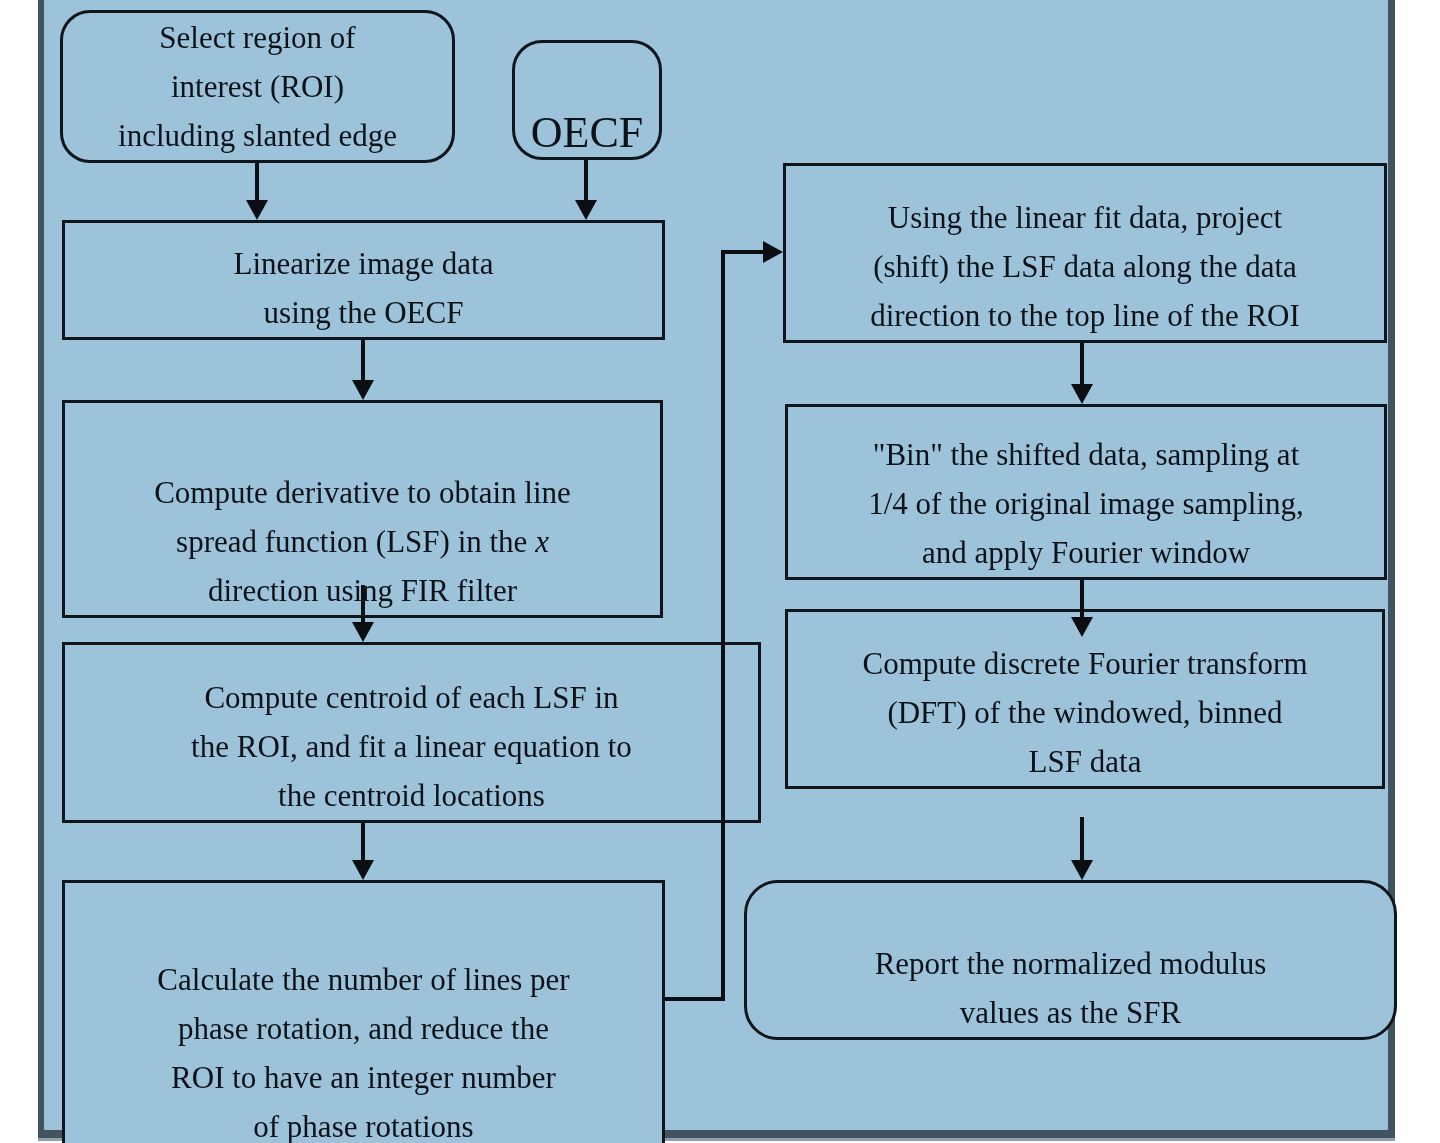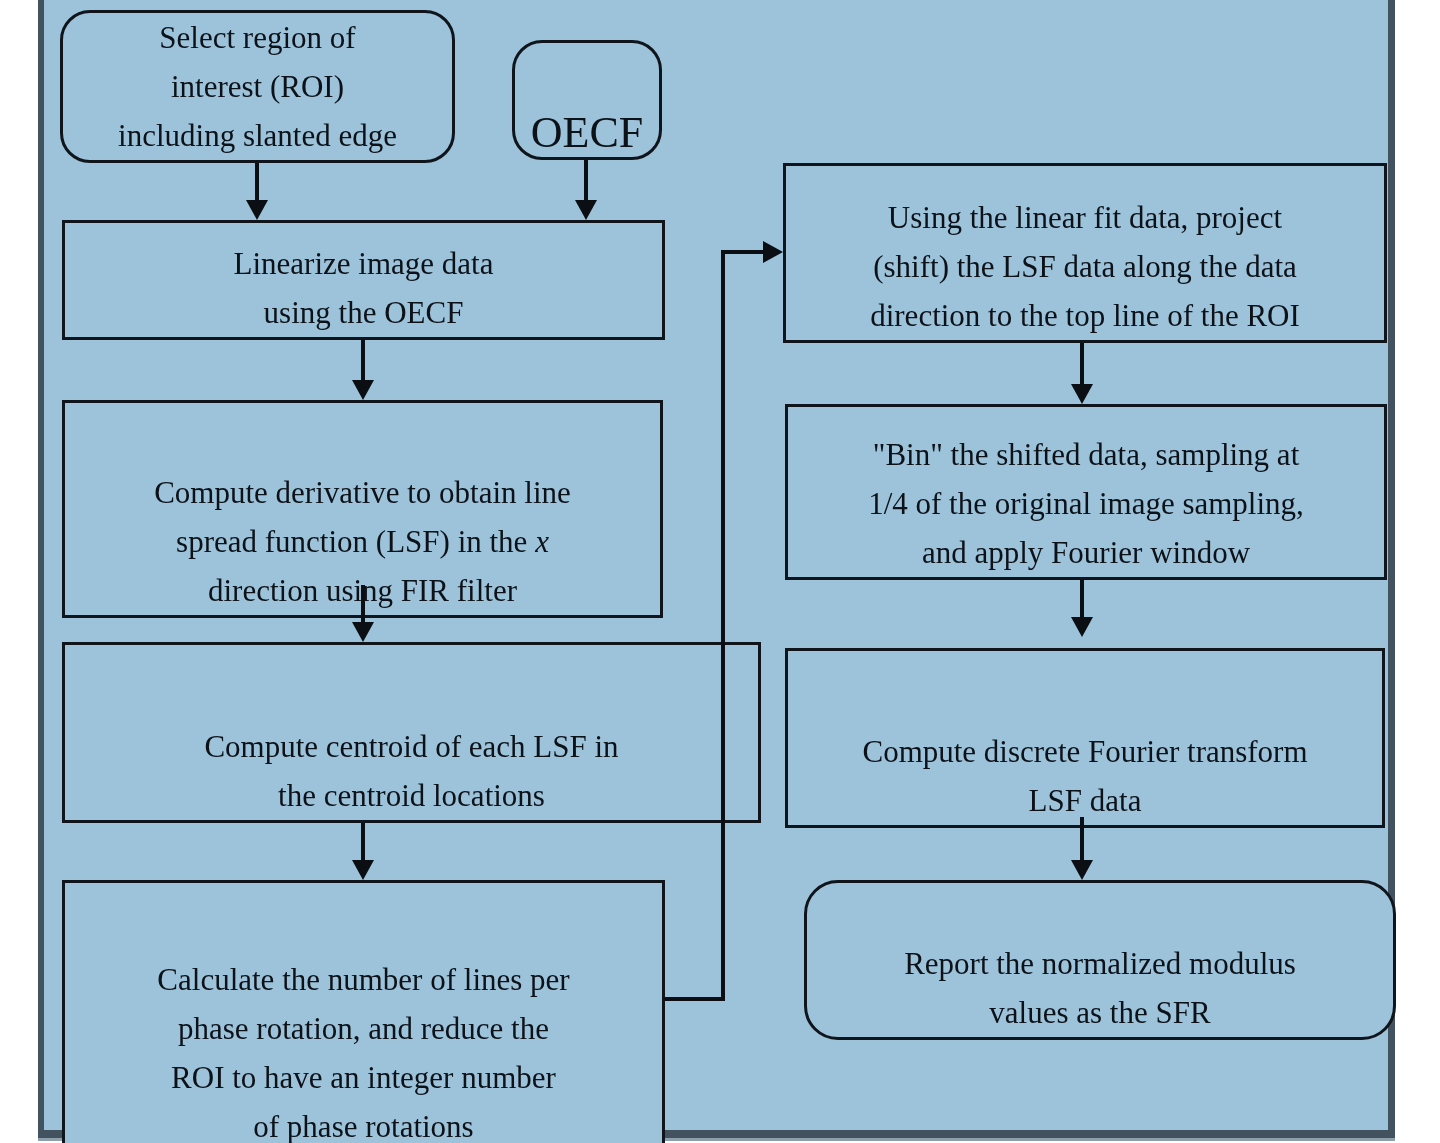--- a/index.html
+++ b/index.html
@@ -58,20 +58,21 @@
     </div>
 
   <div class="node" style="left:62px;top:400px;width:601px;height:218px">
     <div class="tline">Compute derivative to obtain line</div>
     <div class="tline"><span>spread function (LSF) in the </span><span class="ital">x</span></div>
     <div class="tline">direction using FIR filter</div>
   </div>
 
   <div class="node" style="left:62px;top:642px;width:699px;height:181px">
       <div class="tline">Compute centroid of each LSF in</div>
+      <div class="tline">the ROI, and fit a linear equation to</div>
       <div class="tline">the centroid locations</div>
     </div>
 
   <div class="node" style="left:62px;top:880px;width:603px;height:274px">
       <div class="tline">Calculate the number of lines per</div>
       <div class="tline">phase rotation, and reduce the</div>
       <div class="tline">ROI to have an integer number</div>
       <div class="tline">of phase rotations</div>
     </div>
 
@@ -80,26 +81,27 @@
       <div class="tline">(shift) the LSF data along the data</div>
       <div class="tline">direction to the top line of the ROI</div>
     </div>
 
   <div class="node" style="left:785px;top:404px;width:602px;height:176px">
       <div class="tline">"Bin" the shifted data, sampling at</div>
       <div class="tline">1/4 of the original image sampling,</div>
       <div class="tline">and apply Fourier window</div>
     </div>
 
-  <div class="node" style="left:785px;top:648px;width:600px;height:180px">
+  <div class="node" style="left:785px;top:609px;width:600px;height:180px">
       <div class="tline">Compute discrete Fourier transform</div>
+      <div class="tline">(DFT) of the windowed, binned</div>
       <div class="tline">LSF data</div>
     </div>
 
-  <div class="node rounded-lg" style="left:804px;top:880px;width:592px;height:160px">
+  <div class="node rounded-lg" style="left:744px;top:880px;width:653px;height:160px">
       <div class="tline">Report the normalized modulus</div>
       <div class="tline">values as the SFR</div>
     </div>
 
   <div class="stem" style="left:255px;top:163px;height:37px"></div>
   <div class="head-down" style="left:246px;top:200px"></div>
 
   <div class="stem" style="left:584px;top:160px;height:40px"></div>
   <div class="head-down" style="left:575px;top:200px"></div>
 

